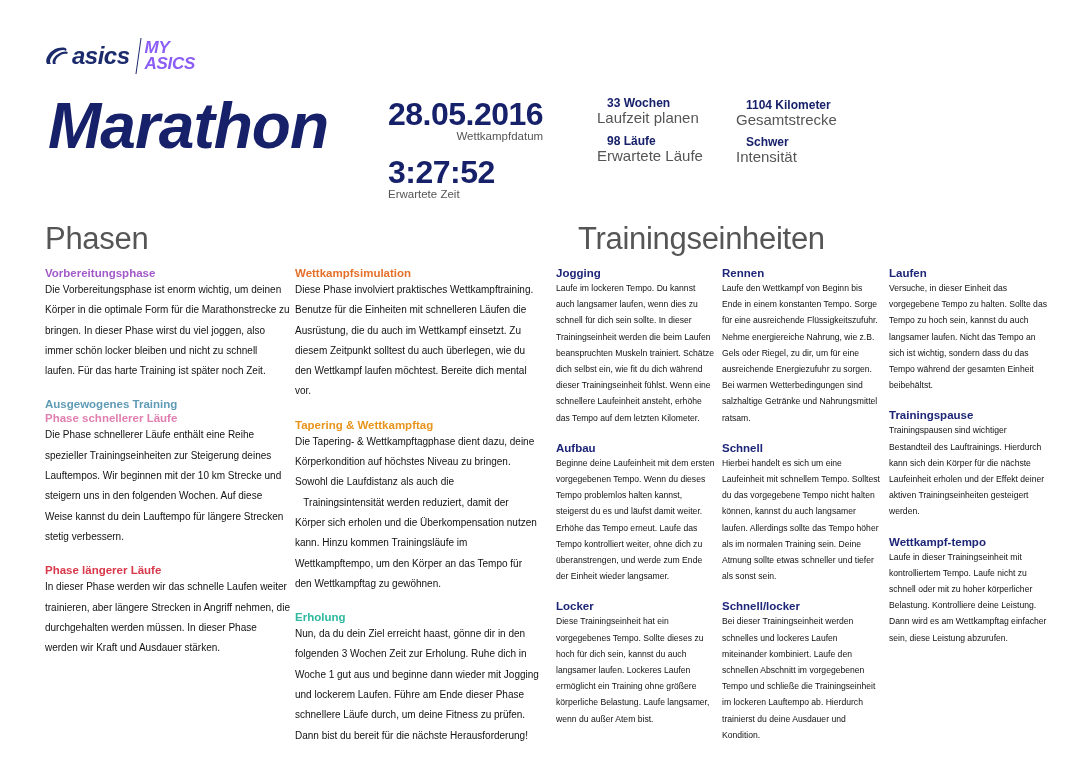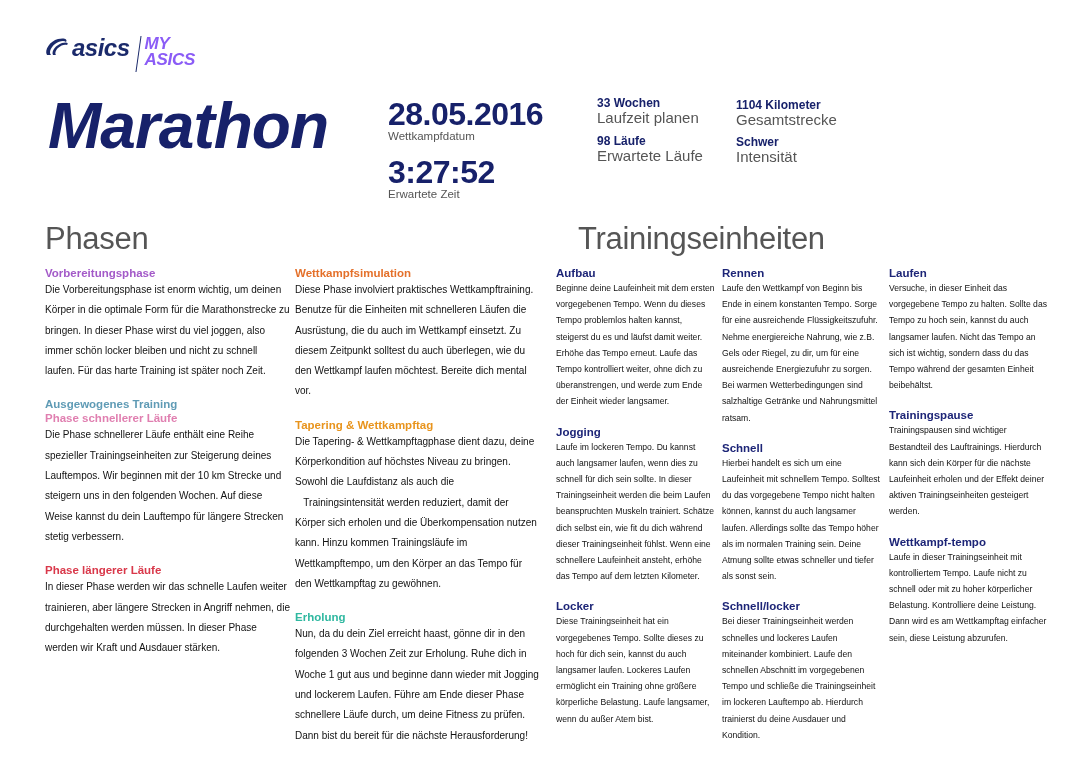--- a/index.html
+++ b/index.html
@@ -3,40 +3,40 @@
 <meta charset="utf-8">
 <style>
   html, body { margin: 0; padding: 0; background: #ffffff; }
   body {
     width: 1068px; height: 771px; position: relative; overflow: hidden;
     font-family: "Liberation Sans", sans-serif; color: #111;
   }
   .abs { position: absolute; }
 
   
-  .logo { left: 44px; top: 36px; height: 40px; display: flex; }
+  .logo { left: 44px; top: 36px; height: 40px; display: flex; align-items: center; }
   .logo-mark { width: 26px; height: 22px; position: relative; margin-right: 2px; }
   .logo-word {
     font-family: "Liberation Sans", sans-serif; font-weight: bold; font-style: italic;
     font-size: 24px; color: #1b2a6b; letter-spacing: -0.5px; line-height: 1;
   }
   .logo-div { width: 1px; height: 36px; background: #1b2a6b; margin: 0 6px 0 8px; transform: skewX(-8deg); }
   .logo-my {
     font-weight: bold; font-style: italic; font-size: 17px; line-height: 16px; color: #8b5cf6;
     letter-spacing: -0.3px;
   }
 
   .title {
     left: 48px; top: 88px; font-size: 64px; font-weight: bold; font-style: italic;
     color: #17216a; letter-spacing: -1px; line-height: 76px;
   }
 
   .big-stat { font-size: 32px; font-weight: bold; color: #17216a; line-height: 32px; letter-spacing: -0.5px; }
   .big-lbl { font-size: 11.5px; color: #555; line-height: 13px; }
-  .sm-stat { font-size: 12px; font-weight: bold; color: #17216a; line-height: 14px; }
+  .sm-stat { font-size: 12px; font-weight: bold; color: #17216a; line-height: 14px; margin-left: 10px; }
   .sm-lbl { font-size: 15px; color: #555; line-height: 16px; }
 
   .section-title { font-size: 31px; color: #555; font-weight: normal; line-height: 36px; letter-spacing: -0.3px; }
 
   .phase-col { width: 245px; }
   .phase-head { font-size: 11.5px; font-weight: bold; line-height: 14px; margin: 0; }
   .phase-body { font-size: 10px; line-height: 20.3px; color: #111; margin: 0 0 16px 0; }
 
   .train-col { width: 160px; }
   .train-head { font-size: 11.5px; font-weight: bold; line-height: 14px; color: #1d2577; margin: 0; }
@@ -53,21 +53,21 @@
   <span class="logo-word">asics</span>
   <span class="logo-div"></span>
   <span class="logo-my">
     <span>MY</span><br>
     <span>ASICS</span>
   </span>
 </div>
 
 <div class="abs title">Marathon</div>
 
-<div class="abs" style="left:388px; top:98px;">
+<div class="abs" style="left:388px; top:98px;text-align:right;">
   <div class="big-stat">28.05.2016</div>
   <div class="big-lbl">Wettkampfdatum</div>
 </div>
 <div class="abs" style="left:388px; top:156px;">
   <div class="big-stat">3:27:52</div>
   <div class="big-lbl">Erwartete Zeit</div>
 </div>
 
 <div class="abs" style="left:597px; top:96px;">
   <div class="sm-stat">33 Wochen</div>
@@ -117,26 +117,26 @@
     <p class="phase-body">Die Tapering- &amp; Wettkampftagphase dient dazu, deine Körperkondition auf höchstes Niveau zu bringen. Sowohl die Laufdistanz als auch die &nbsp;&nbsp;&nbsp;Trainingsintensität werden reduziert, damit der Körper sich erholen und die Überkompensation nutzen kann. Hinzu kommen Trainingsläufe im Wettkampftempo, um den Körper an das Tempo für den Wettkampftag zu gewöhnen.</p>
   </div>
   <div>
     <p class="phase-head" style="color:#2fb8a0">Erholung</p>
     <p class="phase-body">Nun, da du dein Ziel erreicht haast, gönne dir in den folgenden 3 Wochen Zeit zur Erholung. Ruhe dich in Woche 1 gut aus und beginne dann wieder mit Jogging und lockerem Laufen. Führe am Ende dieser Phase schnellere Läufe durch, um deine Fitness zu prüfen. Dann bist du bereit für die nächste Herausforderung!</p>
   </div>
 </div>
 
 <div class="abs train-col" style="left:556px; top:266px;">
   <div>
+    <p class="train-head">Jogging</p>
+    <p class="train-body">Laufe im lockeren Tempo. Du kannst auch langsamer laufen, wenn dies zu schnell für dich sein sollte. In dieser Trainingseinheit werden die beim Laufen beanspruchten Muskeln trainiert. Schätze dich selbst ein, wie fit du dich während dieser Trainingseinheit fühlst. Wenn eine schnellere Laufeinheit ansteht, erhöhe das Tempo auf dem letzten Kilometer.</p>
+  </div>
+  <div>
     <p class="train-head">Aufbau</p>
     <p class="train-body">Beginne deine Laufeinheit mit dem ersten vorgegebenen Tempo. Wenn du dieses Tempo problemlos halten kannst, steigerst du es und läufst damit weiter. Erhöhe das Tempo erneut. Laufe das Tempo kontrolliert weiter, ohne dich zu überanstrengen, und werde zum Ende der Einheit wieder langsamer.</p>
-  </div>
-  <div>
-    <p class="train-head">Jogging</p>
-    <p class="train-body">Laufe im lockeren Tempo. Du kannst auch langsamer laufen, wenn dies zu schnell für dich sein sollte. In dieser Trainingseinheit werden die beim Laufen beanspruchten Muskeln trainiert. Schätze dich selbst ein, wie fit du dich während dieser Trainingseinheit fühlst. Wenn eine schnellere Laufeinheit ansteht, erhöhe das Tempo auf dem letzten Kilometer.</p>
   </div>
   <div>
     <p class="train-head">Locker</p>
     <p class="train-body">Diese Trainingseinheit hat ein vorgegebenes Tempo. Sollte dieses zu hoch für dich sein, kannst du auch langsamer laufen. Lockeres Laufen ermöglicht ein Training ohne größere körperliche Belastung. Laufe langsamer, wenn du außer Atem bist.</p>
   </div>
 </div>
 
 <div class="abs train-col" style="left:722px; top:266px;">
   <div>
     <p class="train-head">Rennen</p>

